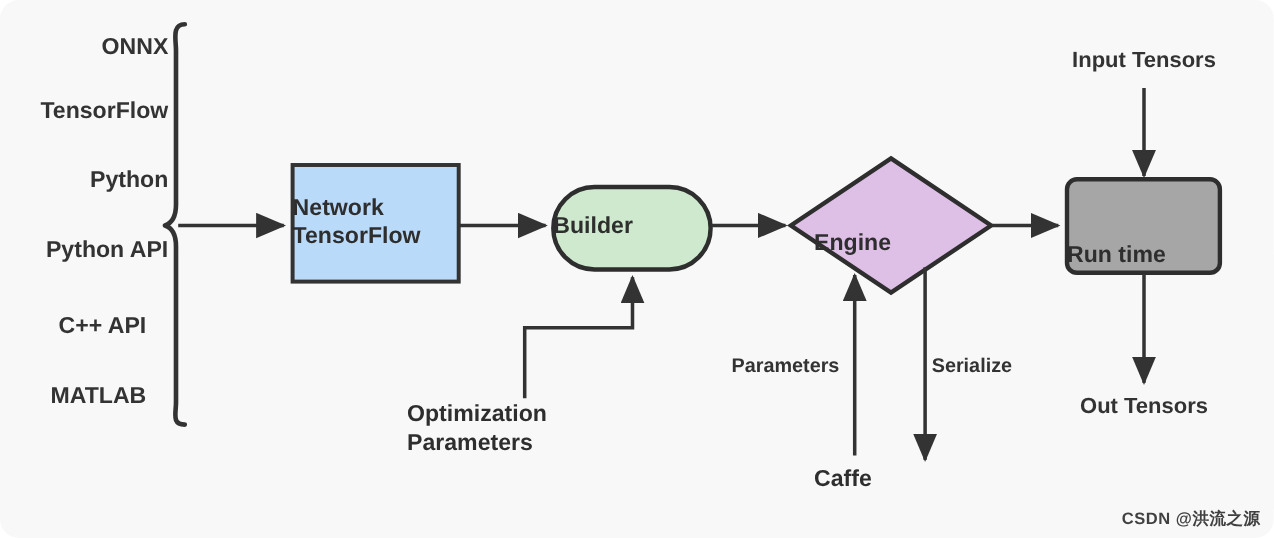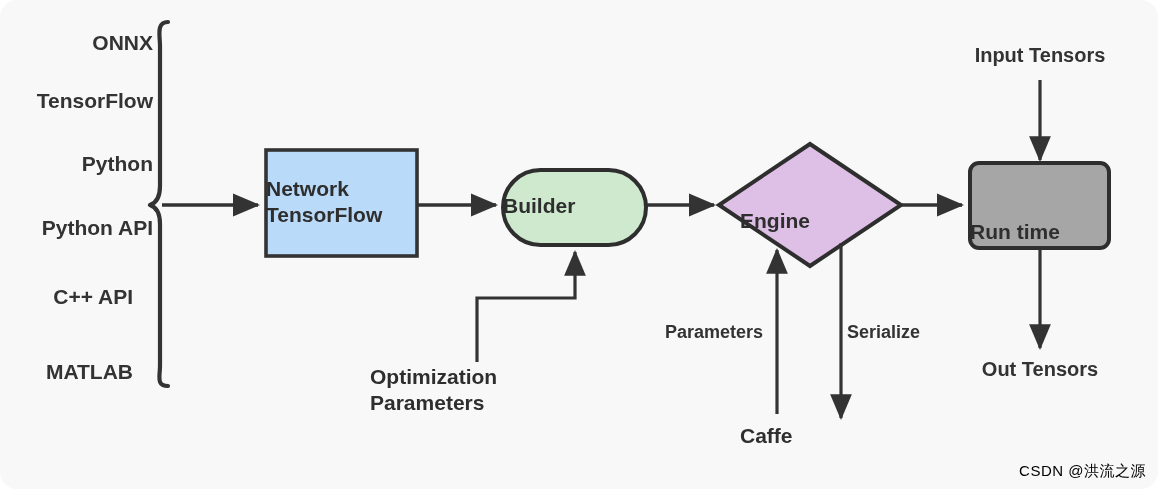--- a/index.html
+++ b/index.html
@@ -49,24 +49,24 @@
     font-size: 20px;
     text-align: center;
   }
   .multiline {
     line-height: 1.22;
   }
   #watermark {
     position: absolute;
     right: 12px;
     bottom: 8px;
-    color: #000000;
+    color: #404040;
     font-size: 15px;
     font-family: "Liberation Sans", "DejaVu Sans", sans-serif;
-    font-weight: normal;
+    font-weight: bold;
     letter-spacing: 0.5px;
     white-space: nowrap;
   }
 </style>
 </head>
 <body>
 
 <div id="canvas">
 
   <svg id="diagram-svg" viewBox="0 0 1158 489">
@@ -114,21 +114,21 @@
   <div class="dlabel src-label" style="right:1005px; top:31px;">ONNX</div>
 
   <div class="dlabel src-label" style="right:1005px; top:89px;">TensorFlow</div>
 
   <div class="dlabel src-label" style="right:1005px; top:152px;">Python</div>
 
   <div class="dlabel src-label" style="right:1005px; top:216px;margin-left:20px;">Python API</div>
 
   <div class="dlabel src-label" style="right:1025px; top:285px;">C++ API</div>
 
-  <div class="dlabel src-label" style="right:1025px; top:360px;">MATLAB</div>
+  <div class="dlabel src-label" style="right:1025px; top:348px;">MATLAB</div>
 
   <div class="dlabel node-label multiline" style="left:266px; top:176px; width:151px;">
     <div>Network</div>
     <div>TensorFlow</div>
   </div>
 
   <div class="dlabel node-label" style="left:503px; top:194px; width:143px;">Builder</div>
 
   <div class="dlabel node-label" style="left:740px; top:193px; width:140px;margin-top:16px;">Engine</div>
 

